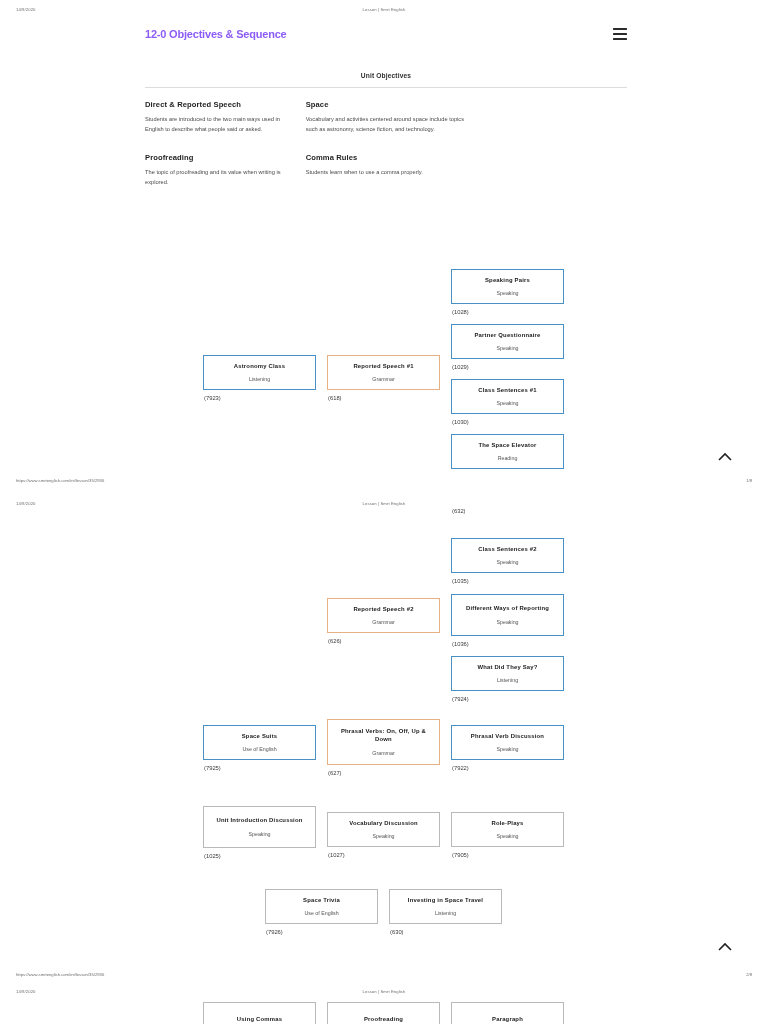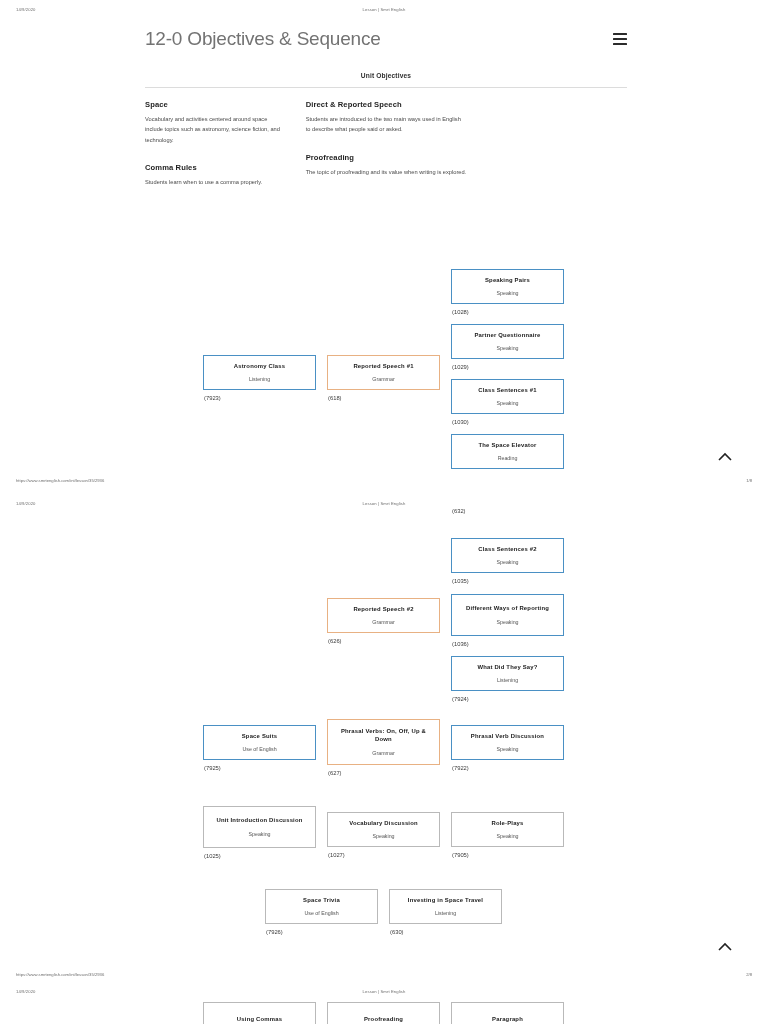--- a/index.html
+++ b/index.html
@@ -45,23 +45,23 @@
   
   .doc-head {
     position: absolute;
     left: 145px; top: 28px;
     width: 482px;
     display: flex;
     align-items: center;
     justify-content: space-between;
   }
   .doc-title {
-    font-size: 19px;
-    font-weight: 400;
-    color: #737373;
+    font-size: 11px;
+    font-weight: 700;
+    color: #8b5cf6;
     letter-spacing: -.2px;
     white-space: nowrap;
   }
   .hamburger {
     width: 14px; height: 12px;
     display: flex; flex-direction: column; justify-content: space-between;
     cursor: pointer;
   }
   .hamburger span { display: block; height: 2px; background: #2b2b2b; border-radius: .5px; }
 
@@ -164,31 +164,31 @@
       <span></span>
         <span></span>
         <span></span>
     </div>
   </div>
 
   <div class="objectives">
     <div class="obj-heading">Unit Objectives</div>
     <div class="obj-cols">
       <div class="obj-col">
+        <p class="obj-term">Direct &amp; Reported Speech</p>
+        <p class="obj-desc">Students are introduced to the two main ways used in English to describe what people said or asked.</p>
+        <p class="obj-term spaced">Proofreading</p>
+        <p class="obj-desc">The topic of proofreading and its value when writing is explored.</p>
+      </div>
+      <div class="obj-col">
         <p class="obj-term">Space</p>
         <p class="obj-desc">Vocabulary and activities centered around space include topics such as astronomy, science fiction, and technology.</p>
         <p class="obj-term spaced">Comma Rules</p>
         <p class="obj-desc">Students learn when to use a comma properly.</p>
       </div>
-      <div class="obj-col">
-        <p class="obj-term">Direct &amp; Reported Speech</p>
-        <p class="obj-desc">Students are introduced to the two main ways used in English to describe what people said or asked.</p>
-        <p class="obj-term spaced">Proofreading</p>
-        <p class="obj-desc">The topic of proofreading and its value when writing is explored.</p>
-      </div>
     </div>
   </div>
 
   <div class="seq">
 
     <div class="card-wrap" style="left:451px; top:269px;">
       <div class="card">
         <div class="card-title">Speaking Pairs</div>
         <div class="card-type">Speaking</div>
       </div>

